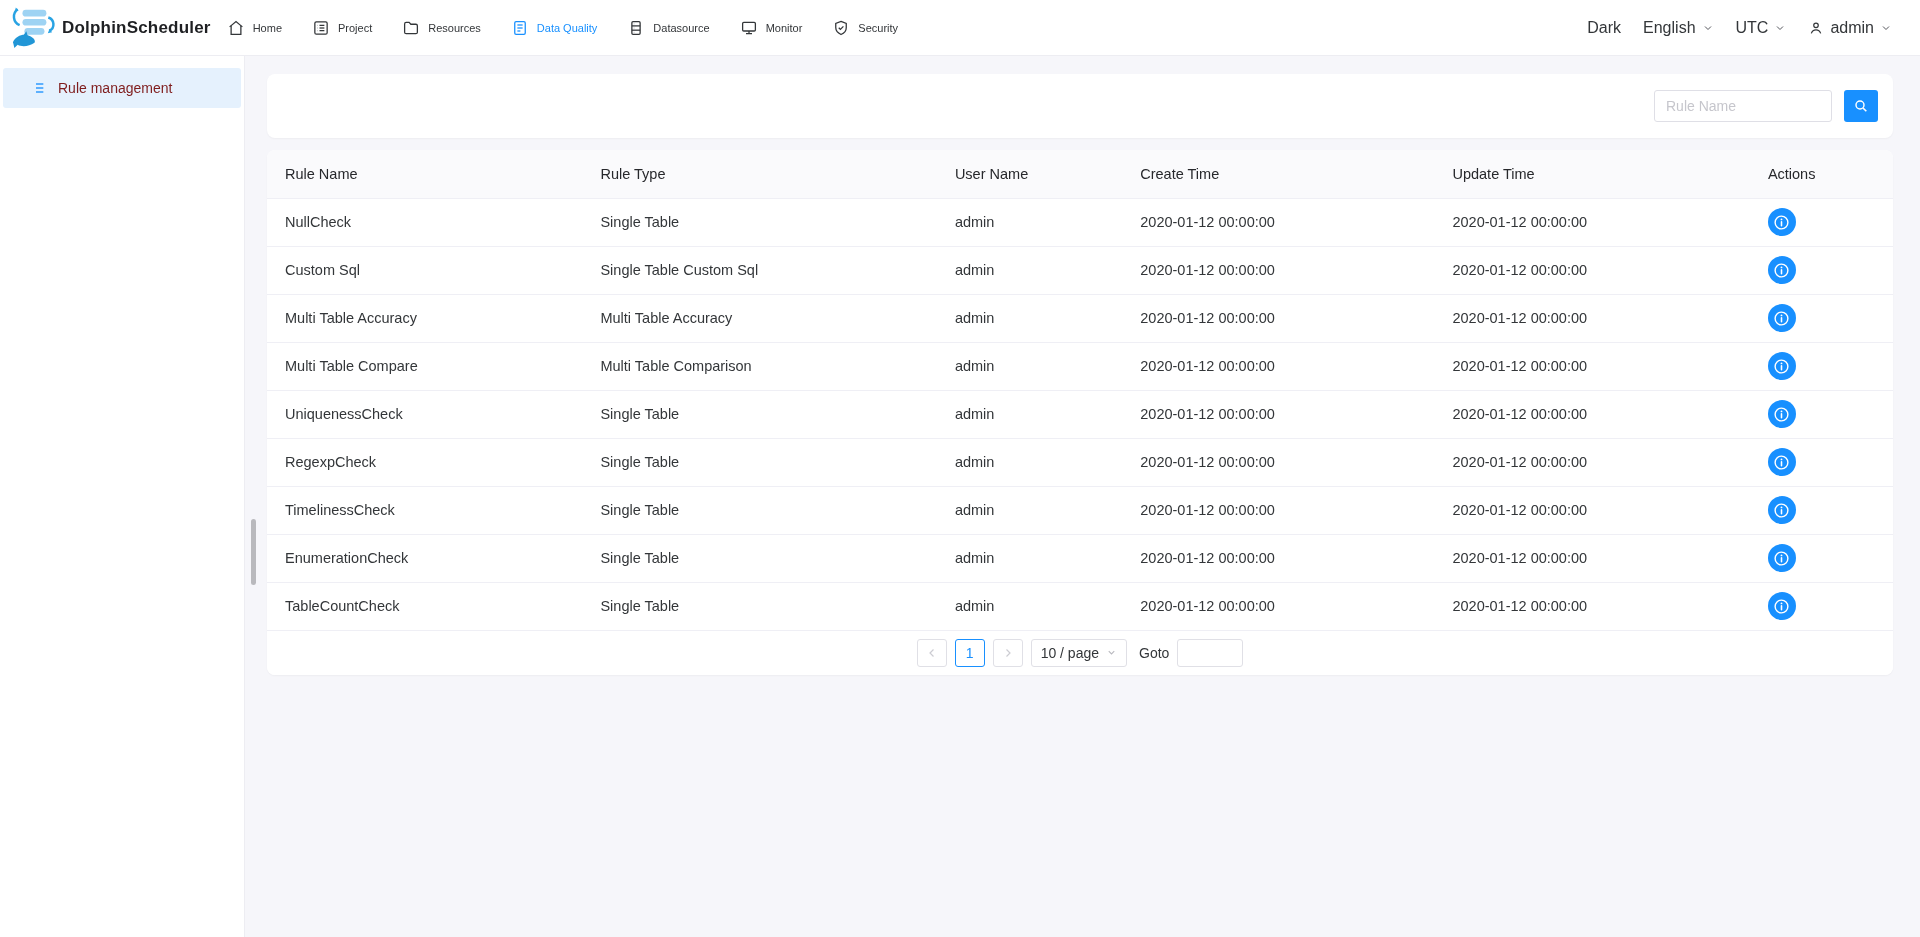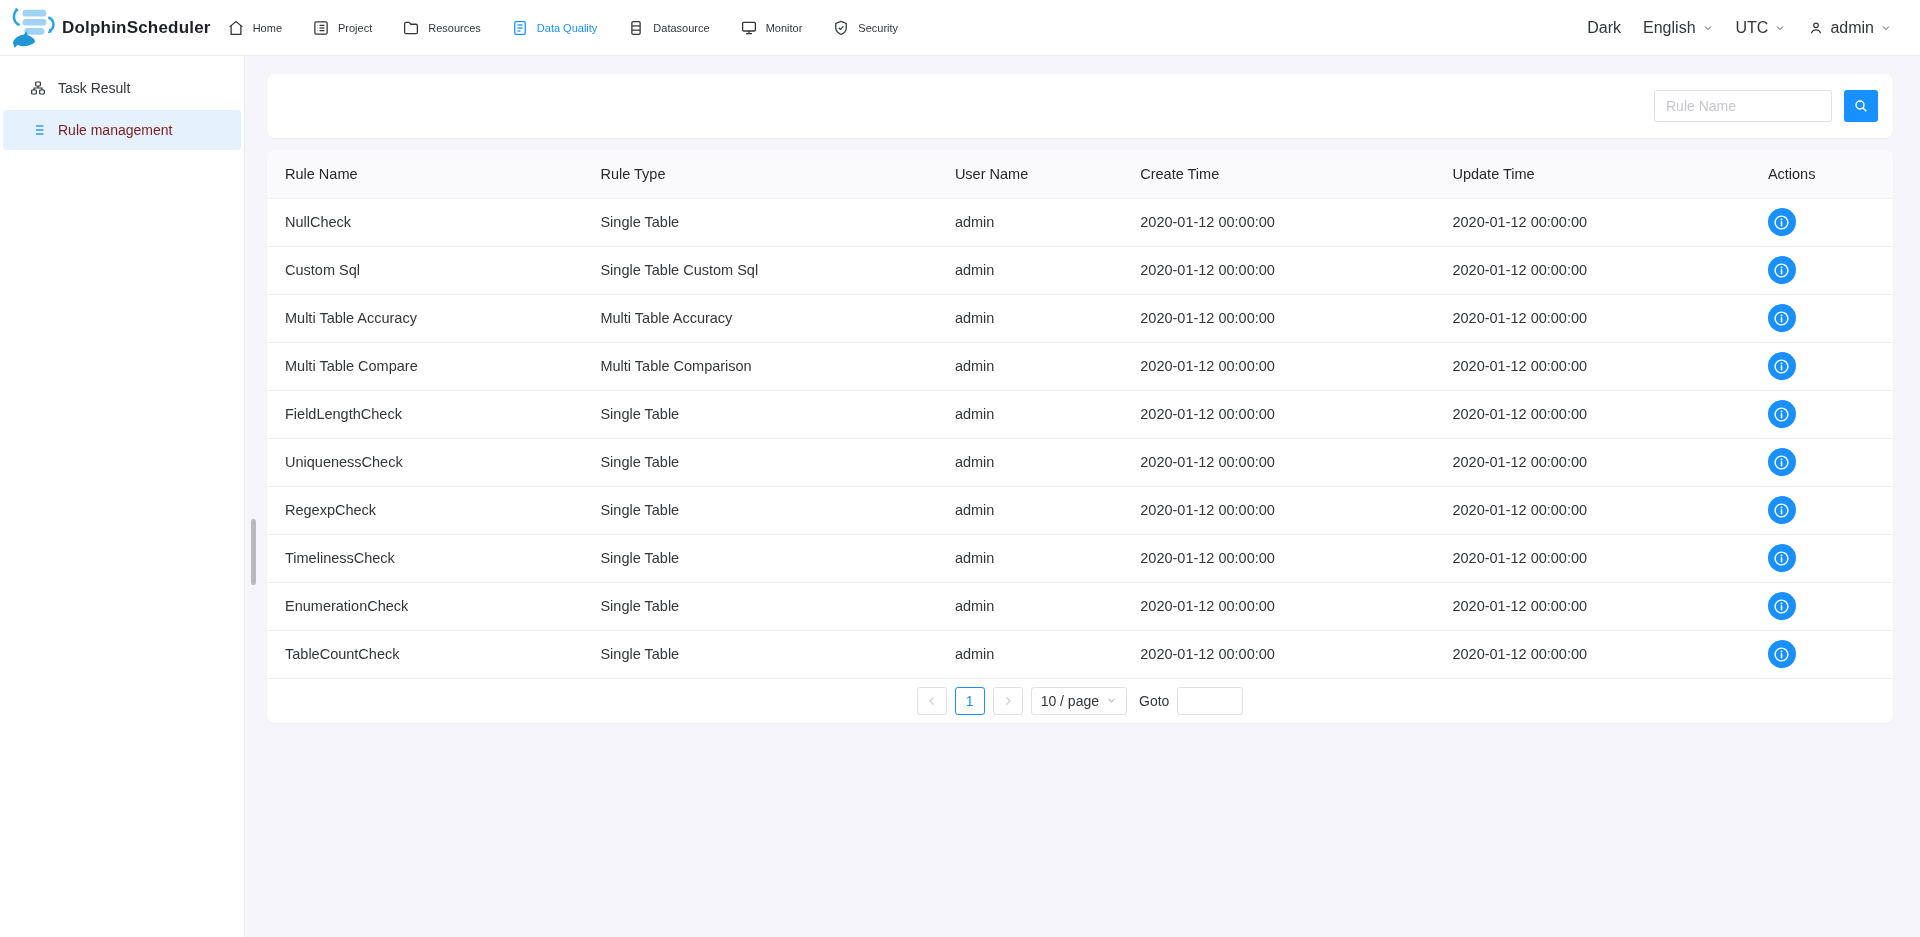--- a/index.html
+++ b/index.html
@@ -181,29 +181,20 @@
       <svg class="chev" viewBox="0 0 24 24" fill="none" stroke-width="2">
           <path d="M6 9 L12 15 L18 9"></path>
         </svg>
     </span>
   </div>
 </div>
 
 <div class="layout">
 
   <div class="sidebar">
-    <div class="side-item">
-      <svg viewBox="0 0 24 24" fill="none" stroke-width="1.8">
-          <rect x="8.5" y="3" width="7" height="6" rx="1"></rect>
-          <rect x="2.5" y="15" width="7" height="6" rx="1"></rect>
-          <rect x="14.5" y="15" width="7" height="6" rx="1"></rect>
-          <path d="M12 9 V12 M6 15 V12 H18 V15"></path>
-        </svg>
-      <span>Task Result</span>
-    </div>
     <div class="side-item active">
       <svg viewBox="0 0 24 24" fill="none" stroke-width="2">
           <line x1="4" y1="6" x2="4.01" y2="6"></line>
           <line x1="4" y1="12" x2="4.01" y2="12"></line>
           <line x1="4" y1="18" x2="4.01" y2="18"></line>
           <line x1="9" y1="6" x2="20" y2="6"></line>
           <line x1="9" y1="12" x2="20" y2="12"></line>
           <line x1="9" y1="18" x2="20" y2="18"></line>
         </svg>
       <span>Rule management</span>
@@ -304,36 +295,20 @@
       <button class="action-btn">
         <svg viewBox="0 0 24 24" fill="none">
           <circle cx="12" cy="12" r="9" stroke="#fff" stroke-width="2"></circle>
           <line x1="12" y1="11" x2="12" y2="16.5" stroke="#fff" stroke-width="2.2" stroke-linecap="round"></line>
           <circle cx="12" cy="7.6" r="1.3" fill="#fff"></circle>
         </svg>
       </button>
     </td>
   </tr>
 
-  <tr>
-    <td>FieldLengthCheck</td>
-    <td>Single Table</td>
-    <td>admin</td>
-    <td>2020-01-12 00:00:00</td>
-    <td>2020-01-12 00:00:00</td>
-    <td>
-      <button class="action-btn">
-        <svg viewBox="0 0 24 24" fill="none">
-          <circle cx="12" cy="12" r="9" stroke="#fff" stroke-width="2"></circle>
-          <line x1="12" y1="11" x2="12" y2="16.5" stroke="#fff" stroke-width="2.2" stroke-linecap="round"></line>
-          <circle cx="12" cy="7.6" r="1.3" fill="#fff"></circle>
-        </svg>
-      </button>
-    </td>
-  </tr>
 
   <tr>
     <td>UniquenessCheck</td>
     <td>Single Table</td>
     <td>admin</td>
     <td>2020-01-12 00:00:00</td>
     <td>2020-01-12 00:00:00</td>
     <td>
       <button class="action-btn">
         <svg viewBox="0 0 24 24" fill="none">

